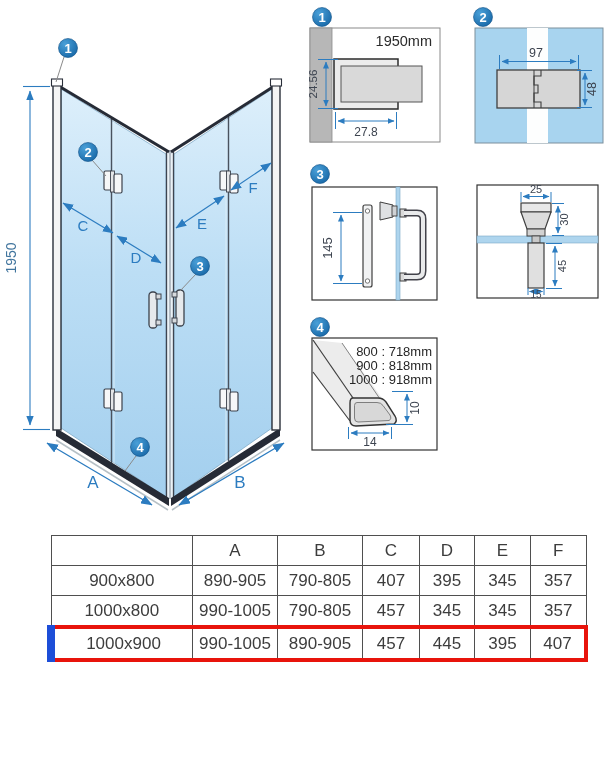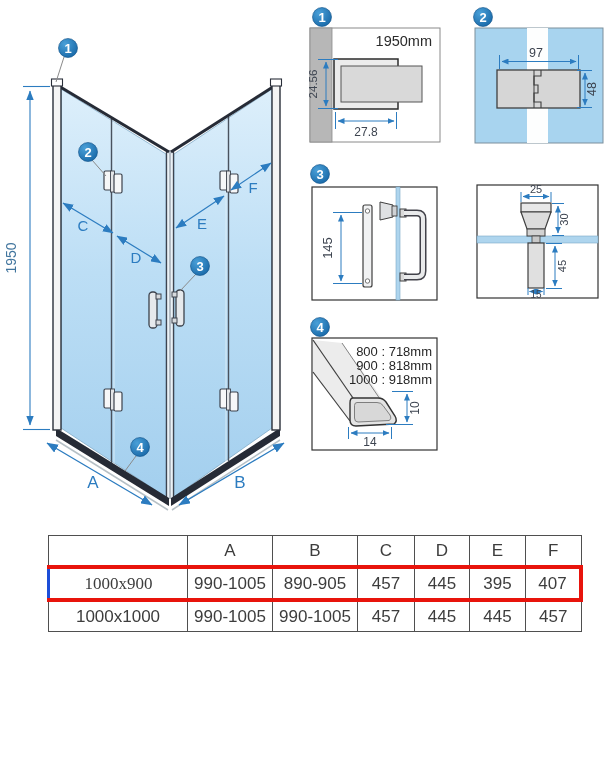--- a/index.html
+++ b/index.html
@@ -8,21 +8,21 @@
   svg text { font-family:"Liberation Sans", sans-serif; }
 
   .spec-table { position:absolute; left:47px; top:535px; border-collapse:collapse; background:#fff; table-layout:fixed; }
   .spec-table td {
     border:1px solid #4f4f4f; text-align:center; vertical-align:middle;
     font-size:17px; color:#3d3d3d; height:29px; padding:0 2px; overflow:hidden; white-space:nowrap;
   }
   .col0{width:133px;} .col1{width:80px;} .col2{width:80px;}
   .col3{width:52px;} .col4{width:50px;} .col5{width:51px;} .col6{width:49px;}
   tr.highlight td { border-top:4px solid #e8140c; border-bottom:4px solid #e8140c; }
-  tr.highlight td:first-child { border-left:3px solid #1d4ed8;font-family:Liberation Serif, serif; }
+  tr.highlight td:first-child { border-left:8px solid #1d4ed8; }
   tr.highlight td:last-child { border-right:4px solid #e8140c; }
 </style>
 </head>
 <body>
 
 <div class="canvas">
 
 <svg width="608" height="534" viewBox="0 0 608 534">
   <defs>
     <linearGradient id="glassGrad" x1="0" y1="0" x2="0" y2="1">
@@ -283,34 +283,43 @@
           <td class="col0"></td>
           <td class="col1">A</td>
           <td class="col2">B</td>
           <td class="col3">C</td>
           <td class="col4">D</td>
           <td class="col5">E</td>
           <td class="col6">F</td>
         </tr>
   </thead>
   <tbody id="spec-tbody">
+        <tr>
+          <td class="col0">900x800</td>
+          <td class="col1">890-905</td>
+          <td class="col2">790-805</td>
+          <td class="col3">407</td>
+          <td class="col4">395</td>
+          <td class="col5">345</td>
+          <td class="col6">357</td>
+        </tr>
+        <tr>
+          <td class="col0">1000x800</td>
+          <td class="col1">990-1005</td>
+          <td class="col2">790-805</td>
+          <td class="col3">457</td>
+          <td class="col4">345</td>
+          <td class="col5">345</td>
+          <td class="col6">357</td>
+        </tr>
         <tr class="highlight">
           <td class="col0">1000x900</td>
           <td class="col1">990-1005</td>
           <td class="col2">890-905</td>
           <td class="col3">457</td>
           <td class="col4">445</td>
           <td class="col5">395</td>
           <td class="col6">407</td>
         </tr>
-        <tr>
-          <td class="col0">1000x1000</td>
-          <td class="col1">990-1005</td>
-          <td class="col2">990-1005</td>
-          <td class="col3">457</td>
-          <td class="col4">445</td>
-          <td class="col5">445</td>
-          <td class="col6">457</td>
-        </tr>
       </tbody>
 </table>
 
 </div>
 
 </body></html>

